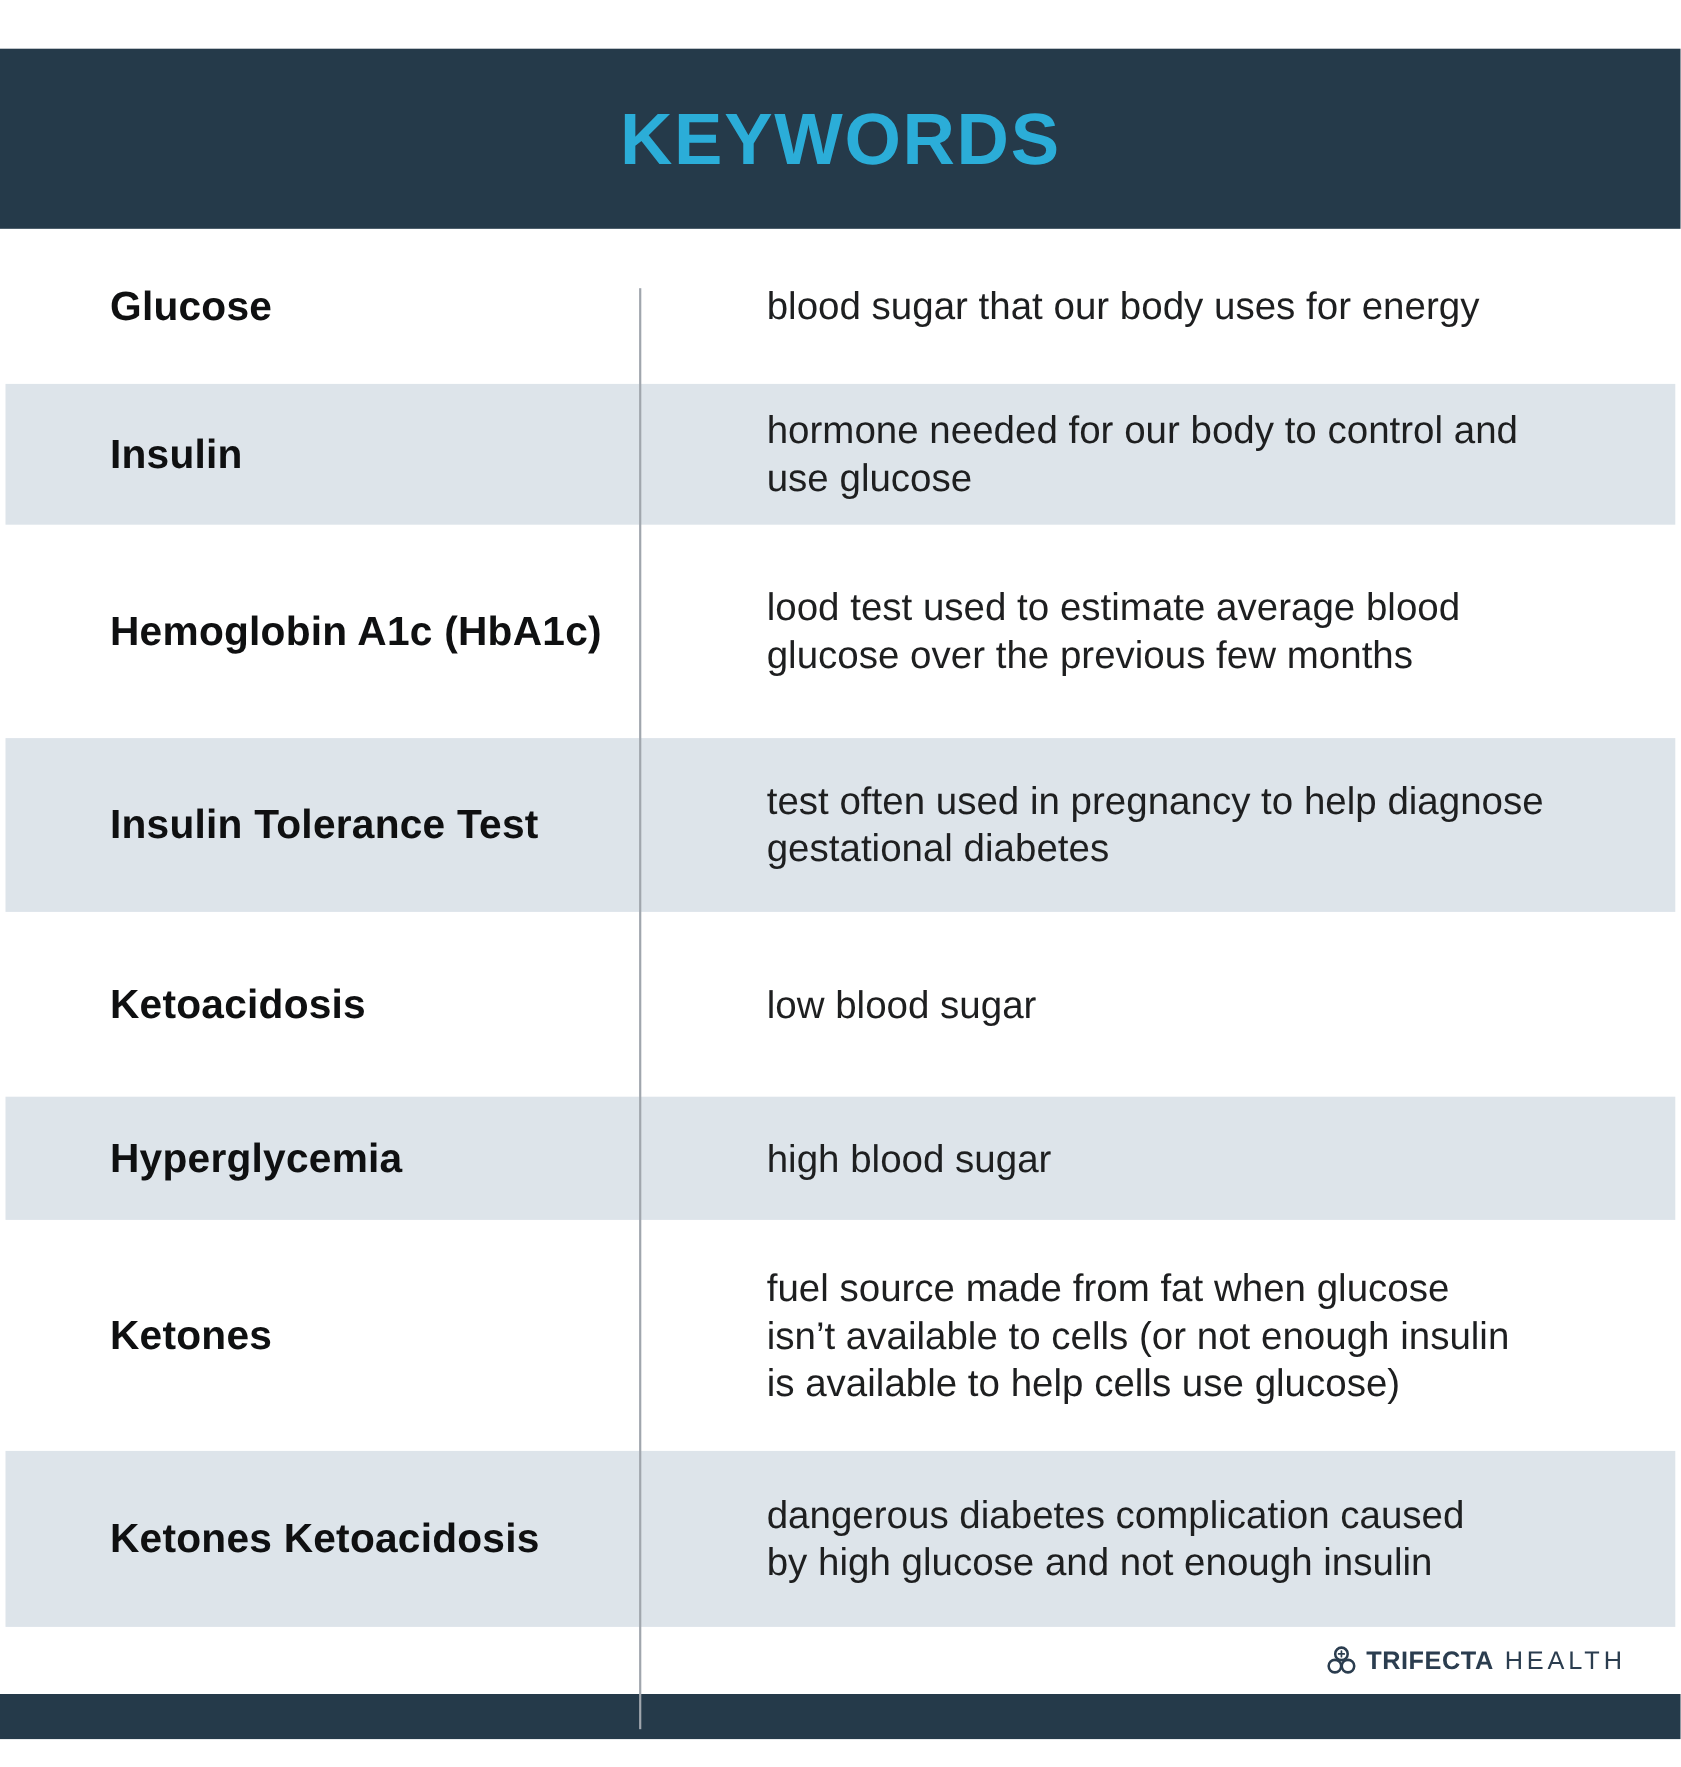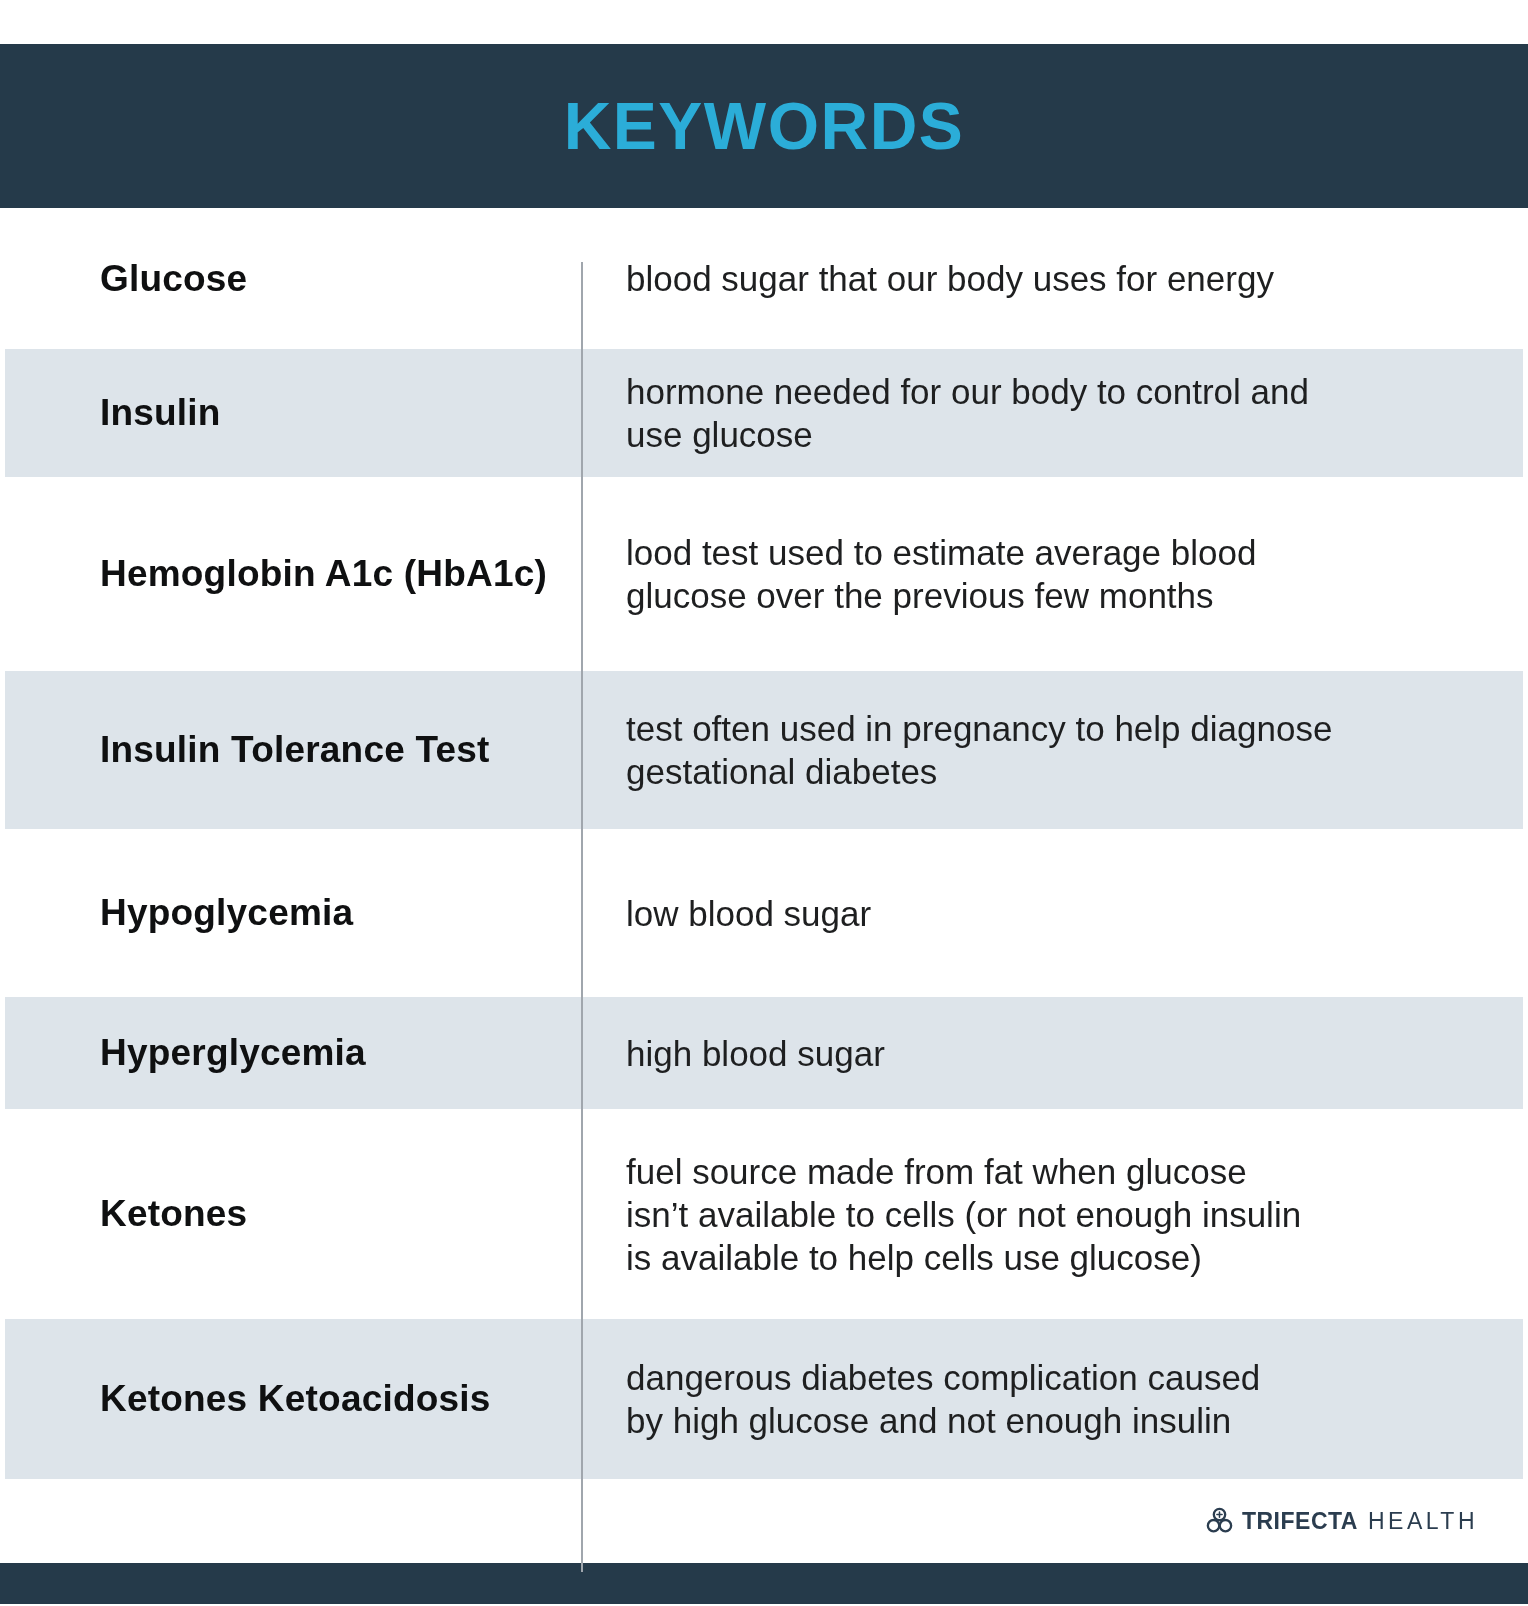--- a/index.html
+++ b/index.html
@@ -11,28 +11,28 @@
   .title{color:#2badd8;font-size:66px;font-weight:800;letter-spacing:1.5px;}
 
   
   .table{position:relative;}
   .row{display:flex;align-items:center;margin:0 5px;}
   .row.alt{background:#dde4ea;}
   .r1{height:141px}.r2{height:128px}.r3{height:194px}.r4{height:158px}
   .r5{height:168px}.r6{height:112px}.r7{height:210px}.r8{height:160px}
   .term{width:577px;box-sizing:border-box;padding-left:95px;
         font-size:37px;font-weight:700;color:#0f1011;letter-spacing:0.2px;}
-  .def{flex:1;box-sizing:border-box;padding-left:44px;padding-right:40px;
+  .def{flex:1;box-sizing:border-box;padding-left:115px;padding-right:40px;
        font-size:35px;font-weight:300;color:#1e1f20;line-height:43px;white-space:pre-line;}
 
   
   .divider{position:absolute;left:581px;top:54px;width:2px;height:1310px;background:#a0a6ad;}
 
   
-  .footer{height:84px;display:flex;align-items:center;justify-content:flex-end;padding-right:50px;background:#ffffff;}
+  .footer{height:61px;display:flex;align-items:center;justify-content:flex-end;padding-right:50px;background:#ffffff;}
   .logo{display:flex;align-items:center;gap:7px;}
   .logo svg{display:block;}
   .brand-bold{font-size:23px;font-weight:800;color:#2b3d4f;letter-spacing:0.5px;}
   .brand-light{font-size:23px;font-weight:300;color:#2b3d4f;letter-spacing:3.5px;margin-left:3px;}
 
   .bottombar{height:41px;background:#253a4a;}
 </style>
 </head>
 <body>
 
@@ -62,21 +62,21 @@
 glucose over the previous few months</div>
     </div>
 
     <div class="row alt r4">
       <div class="term">Insulin Tolerance Test</div>
       <div class="def">test often used in pregnancy to help diagnose
 gestational diabetes</div>
     </div>
 
     <div class="row r5">
-      <div class="term">Hypoglycemia</div>
+      <div class="term">Ketoacidosis</div>
       <div class="def">low blood sugar</div>
     </div>
 
     <div class="row alt r6">
       <div class="term">Hyperglycemia</div>
       <div class="def">high blood sugar</div>
     </div>
 
     <div class="row r7">
       <div class="term">Ketones</div>

